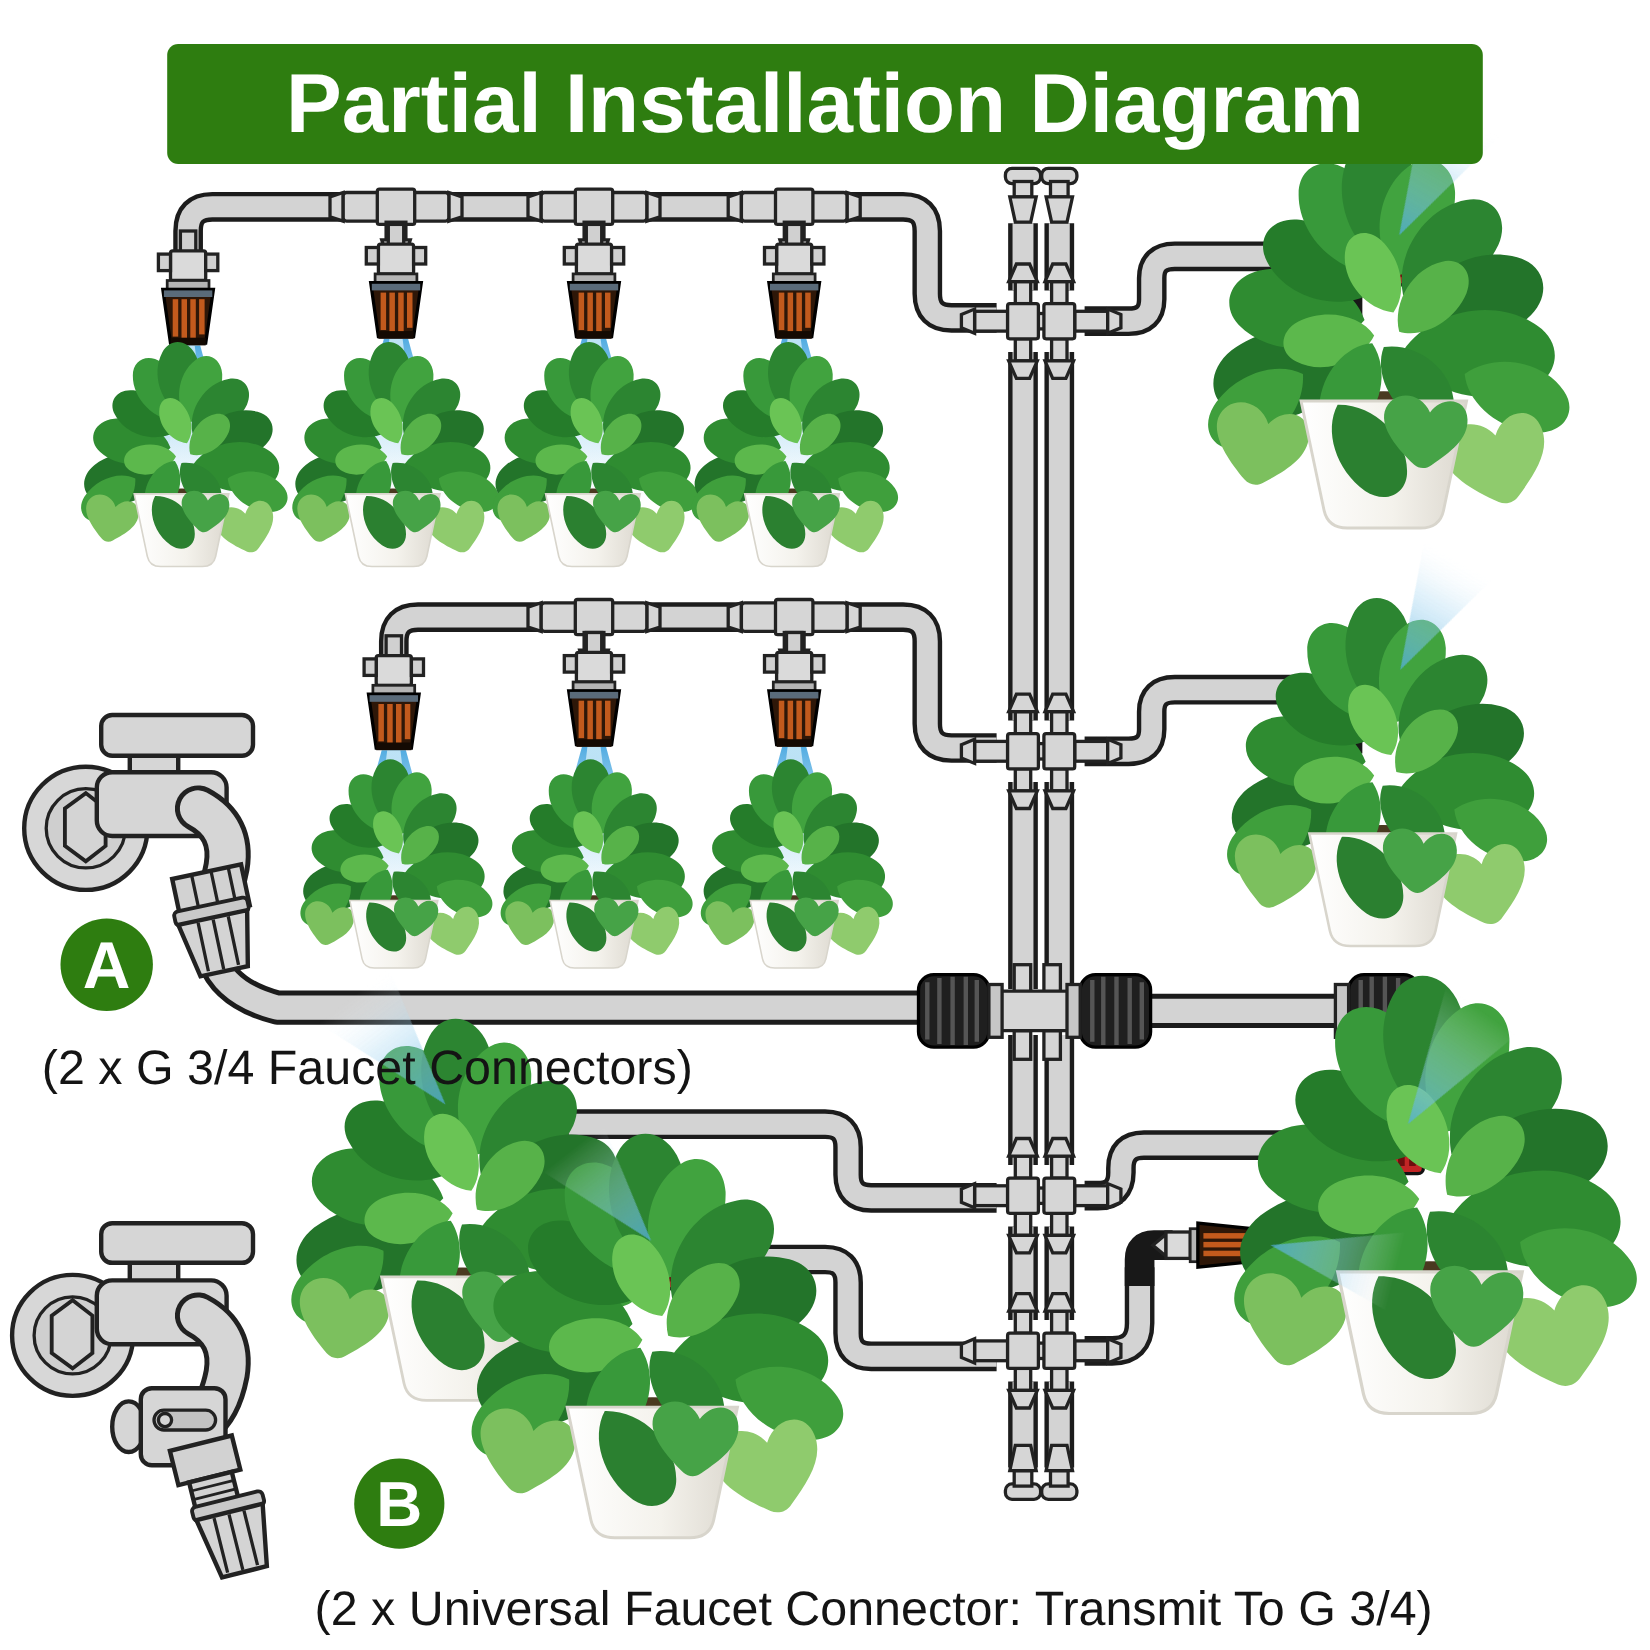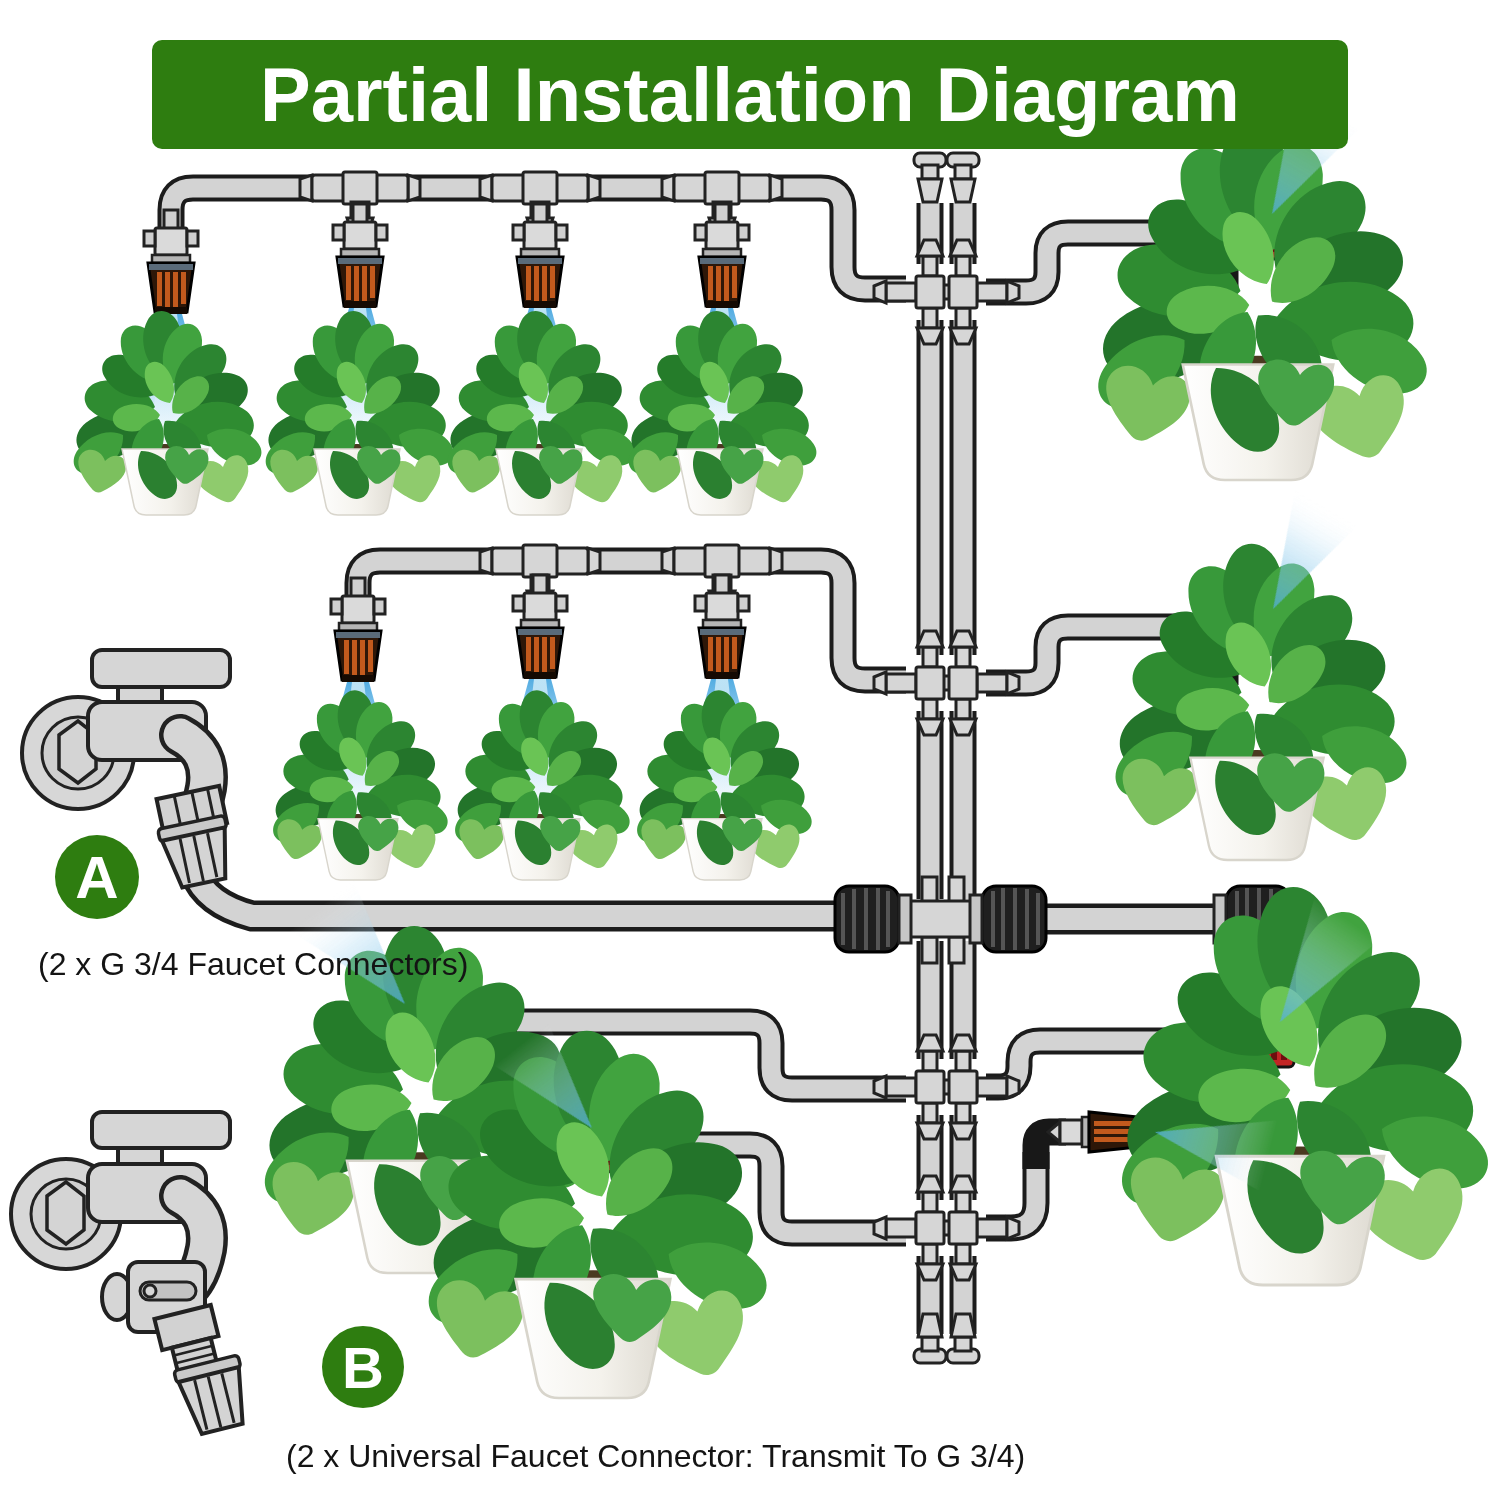--- a/index.html
+++ b/index.html
@@ -12,21 +12,21 @@
   .pmi{stroke:#d3d3d3;stroke-width:22;fill:none;stroke-linejoin:round;}
   .fit{fill:#d6d6d6;stroke:#222;stroke-width:3;}
   .fit2{fill:#cfcfcf;stroke:#222;stroke-width:3;}
   .banner{position:absolute;left:152px;top:28px;width:1196px;height:109px;
           background:#2e7d10;border-radius:10px;display:flex;align-items:center;justify-content:center;margin-top:12px;}
   .banner span{color:#ffffff;font-size:76px;font-weight:bold;letter-spacing:0px;white-space:nowrap;}
   .badge{position:absolute;border-radius:50%;background:#2e7d10;color:#fff;font-weight:bold;
          display:flex;align-items:center;justify-content:center;}
   .badge-a{left:55px;top:835px;width:84px;height:84px;font-size:60px;}
   .badge-b{left:322px;top:1326px;width:82px;height:82px;font-size:58px;}
-  .caption{position:absolute;color:#141414;font-size:32px;white-space:nowrap;}
+  .caption{position:absolute;color:#141414;font-size:44px;white-space:nowrap;}
   .caption-a{left:38px;top:946px;}
   .caption-b{left:286px;top:1438px;}
 </style>
 </head>
 <body>
 
 <div id="stage">
 
 <svg viewBox="0 0 1500 1500" width="1500" height="1500">
 <defs>

